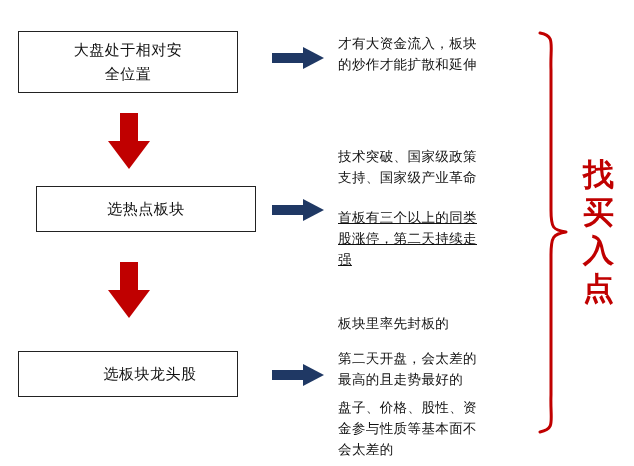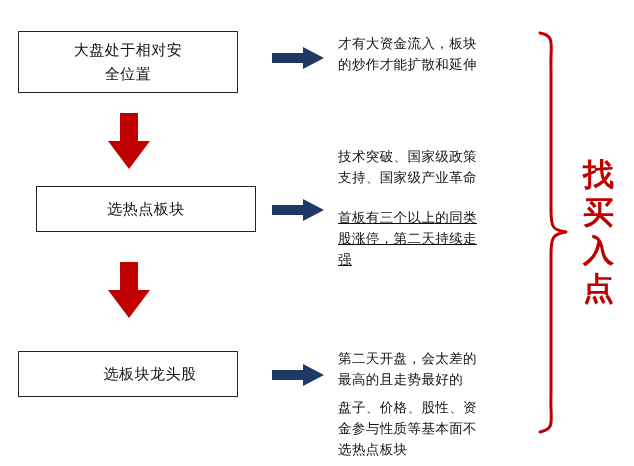--- a/index.html
+++ b/index.html
@@ -182,25 +182,26 @@
     <div class="head"></div>
   </div>
 
   <div class="note" id="note-1">技术突破、国家级政策
 支持、国家级产业革命</div>
   <div class="note" id="note-0">才有大资金流入，板块
 的炒作才能扩散和延伸</div>
   <div class="note" id="note-2">首板有三个以上的同类
 股涨停，第二天持续走
 强</div>
+  <div class="note" id="note-3">板块里率先封板的</div>
   <div class="note" id="note-4">第二天开盘，会太差的
 最高的且走势最好的</div>
   <div class="note" id="note-5">盘子、价格、股性、资
 金参与性质等基本面不
-选热点板块</div>
+会太差的</div>
 
   <div class="brace">
     <svg width="34" height="405" viewBox="0 0 34 405" xmlns="http://www.w3.org/2000/svg">
       <path d="M4 3 C 20 6, 14 14, 15 40 L 15 180 C 15 198, 17 200, 30 202 C 17 204, 15 207, 15 225 L 15 365 C 14 391, 20 399, 4 402" fill="none" stroke="#c00000" stroke-width="3" stroke-linecap="round" stroke-linejoin="round"></path>
     </svg>
   </div>
 
   <div class="vlabel">
     <span>找</span>
     <span>买</span>

